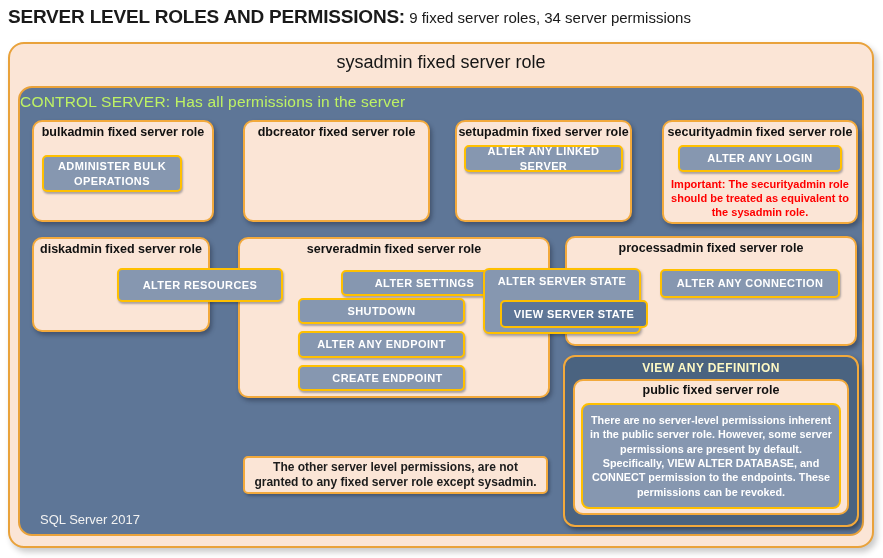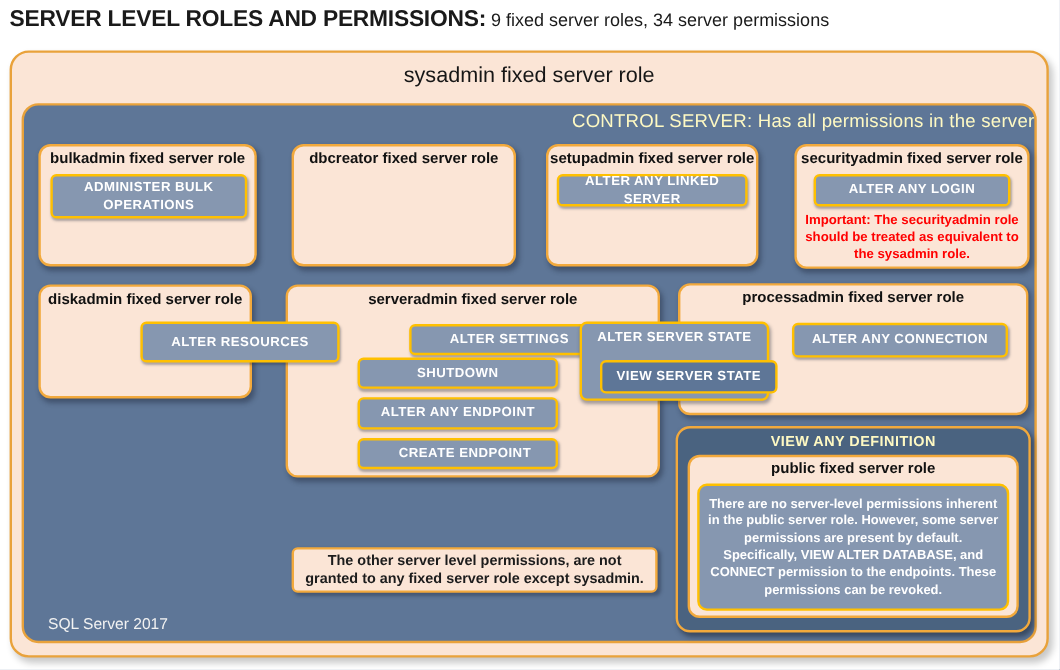--- a/index.html
+++ b/index.html
@@ -19,22 +19,22 @@
   }
   .sysadmin-label{
     position:absolute;left:0;top:8px;width:100%;text-align:center;
     font-size:18px;font-weight:500;color:#161616;
   }
   .control-box{
     position:absolute;left:8px;top:42px;width:846px;height:450px;
     background:#5E7697;border:2px solid #E9A23B;border-radius:14px;
   }
   .control-label{
-    position:absolute;left:0;top:5px;width:100%;text-align:right;
-    font-size:15.5px;color:#fef9c3;letter-spacing:0.2px;
+    position:absolute;left:0;top:5px;width:100%;text-align:left;
+    font-size:15.5px;color:#bef264;letter-spacing:0.2px;
   }
 
   .role-box{
     position:absolute;background:#FBE5D6;border:2px solid #F2A93C;border-radius:10px;
     box-shadow:2px 3px 4px rgba(30,40,60,0.45);
   }
   .role-title{
     position:absolute;left:0;top:3px;width:100%;text-align:center;
     font-size:12.5px;font-weight:bold;color:#111111;
   }
@@ -106,21 +106,21 @@
   </div>
 
   <div class="sysadmin-box">
     <div class="sysadmin-label">sysadmin fixed server role</div>
 
     <div class="control-box">
       <div class="control-label">CONTROL SERVER: Has all permissions in the server</div>
 
       <div class="role-box" style="left:12px;top:32px;width:182px;height:102px;padding-left:20px;">
         <div class="role-title">bulkadmin fixed server role</div>
-        <div class="perm" style="left:8px;top:23px;width:164px;height:37px;">ADMINISTER BULK OPERATIONS</div>
+        <div class="perm" style="left:8px;top:33px;width:140px;height:37px;">ADMINISTER BULK OPERATIONS</div>
       </div>
 
       <div class="role-box" style="left:223px;top:32px;width:187px;height:102px;">
         <div class="role-title">dbcreator fixed server role</div>
       </div>
 
       <div class="role-box" style="left:435px;top:32px;width:177px;height:102px;">
         <div class="role-title">setupadmin fixed server role</div>
         <div class="perm" style="left:7px;top:23px;width:159px;height:27px;">ALTER ANY LINKED SERVER</div>
       </div>

